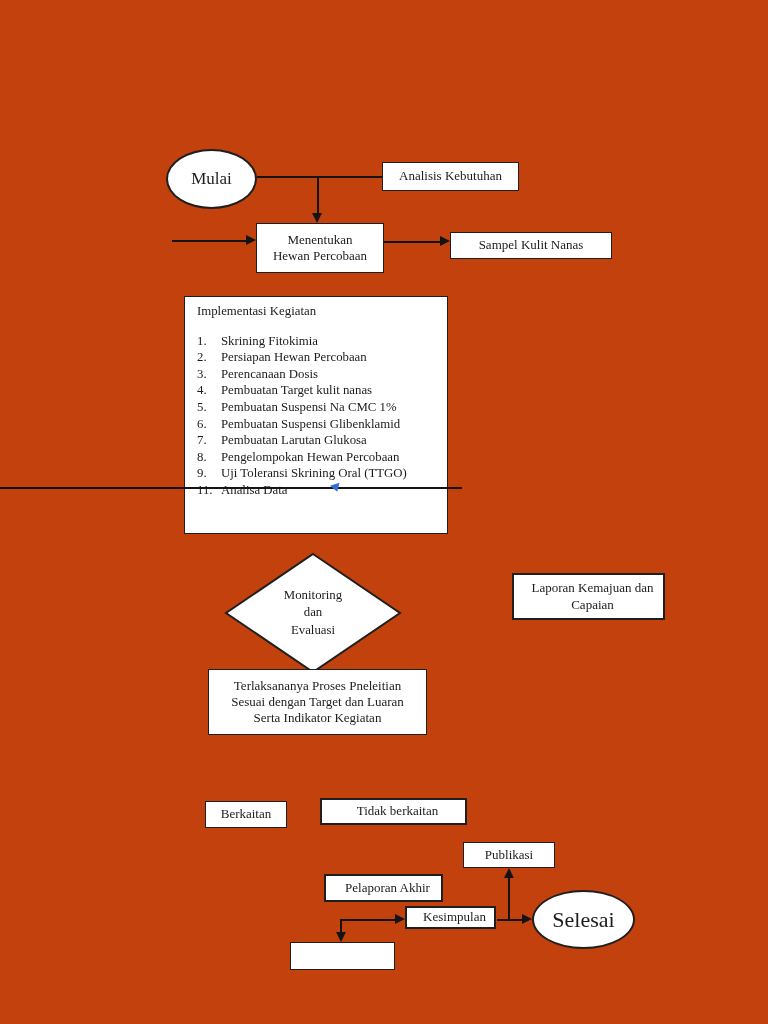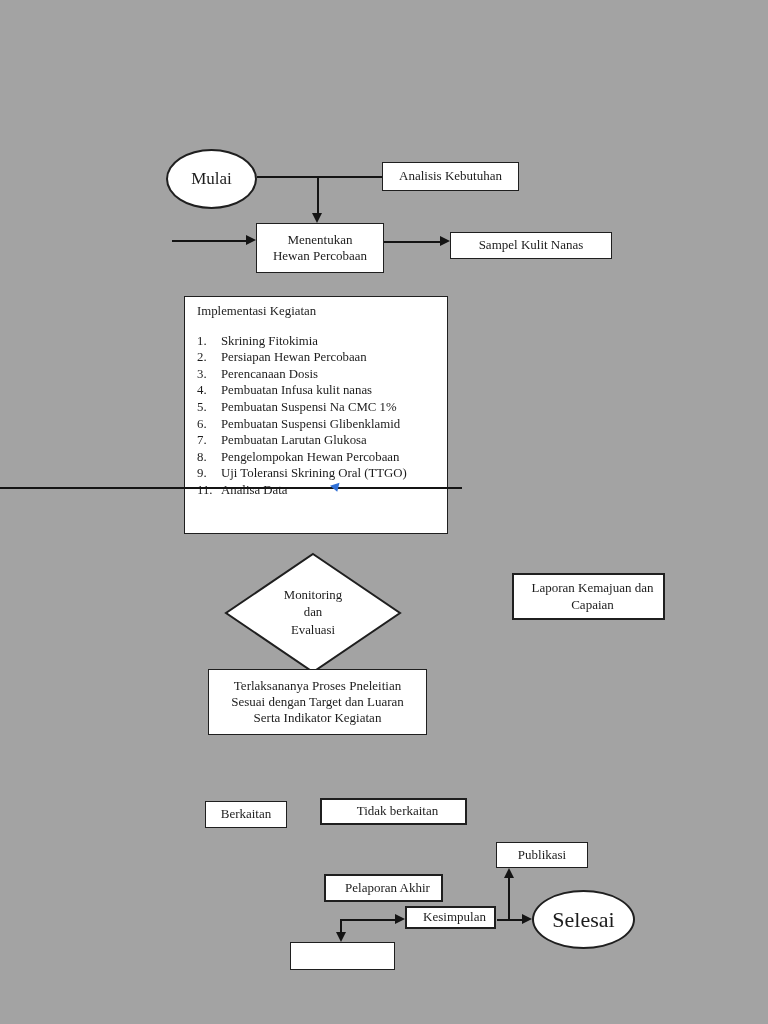--- a/index.html
+++ b/index.html
@@ -1,16 +1,16 @@
 <!DOCTYPE html>
 <html><head>
 <meta charset="utf-8">
 <style>
   html,body{margin:0;padding:0;background:#ffffff;}
-  #page{position:relative;width:768px;height:1024px;background:#a3a3a3;overflow:hidden;
+  #page{position:relative;width:768px;height:1024px;background:#c2410c;overflow:hidden;
         font-family:"Liberation Serif","DejaVu Serif",serif;color:#1c1c1c;}
 
   
   .nbox{position:absolute;background:#ffffff;border:1.6px solid #1f1f1f;
         display:flex;align-items:center;justify-content:center;text-align:center;
         font-size:13px;line-height:1.25;box-sizing:border-box;}
   .nbox.thick{border-width:2px;padding-left:8px;}
   .ellipse{position:absolute;background:#ffffff;border:2px solid #1f1f1f;border-radius:50%;
         display:flex;align-items:center;justify-content:center;box-sizing:border-box;}
 
@@ -29,21 +29,21 @@
   #selesai{left:532px;top:890px;width:103px;height:59px;font-size:22px;}
 
   
   #analisis{left:382px;top:162px;width:137px;height:29px;}
   #menentukan{left:256px;top:223px;width:128px;height:50px;}
   #sampel{left:450px;top:232px;width:162px;height:27px;}
   #laporan{left:512px;top:573px;width:153px;height:47px;}
   #terlaks{left:208px;top:669px;width:219px;height:66px;}
   #berkaitan{left:205px;top:801px;width:82px;height:27px;}
   #tidak{left:320px;top:798px;width:147px;height:27px;text-align:center;}
-  #publikasi{left:463px;top:842px;width:92px;height:26px;margin-left:33px;}
+  #publikasi{left:463px;top:842px;width:92px;height:26px;}
   #pelaporan{left:324px;top:874px;width:119px;height:28px;}
   #kesimpulan{left:405px;top:906px;width:91px;height:23px;}
   #emptybox{left:290px;top:942px;width:105px;height:28px;}
 
   
   #impl{left:184px;top:296px;width:264px;height:238px;position:absolute;background:#fff;
         border:1.6px solid #1f1f1f;box-sizing:border-box;padding:6px 8px 0 12px;
         font-size:12.8px;line-height:16.6px;text-align:left;}
   #impl .title{margin-bottom:13px;}
   .impl-item{display:flex;}
@@ -119,21 +119,21 @@
         <div class="impl-item">
           <span class="num">2.</span>
           <span class="txt">Persiapan Hewan Percobaan</span>
         </div>
         <div class="impl-item">
           <span class="num">3.</span>
           <span class="txt">Perencanaan Dosis</span>
         </div>
         <div class="impl-item">
           <span class="num">4.</span>
-          <span class="txt">Pembuatan Infusa kulit nanas</span>
+          <span class="txt">Pembuatan Target kulit nanas</span>
         </div>
         <div class="impl-item">
           <span class="num">5.</span>
           <span class="txt">Pembuatan Suspensi Na CMC 1%</span>
         </div>
         <div class="impl-item">
           <span class="num">6.</span>
           <span class="txt">Pembuatan Suspensi Glibenklamid</span>
         </div>
         <div class="impl-item">

